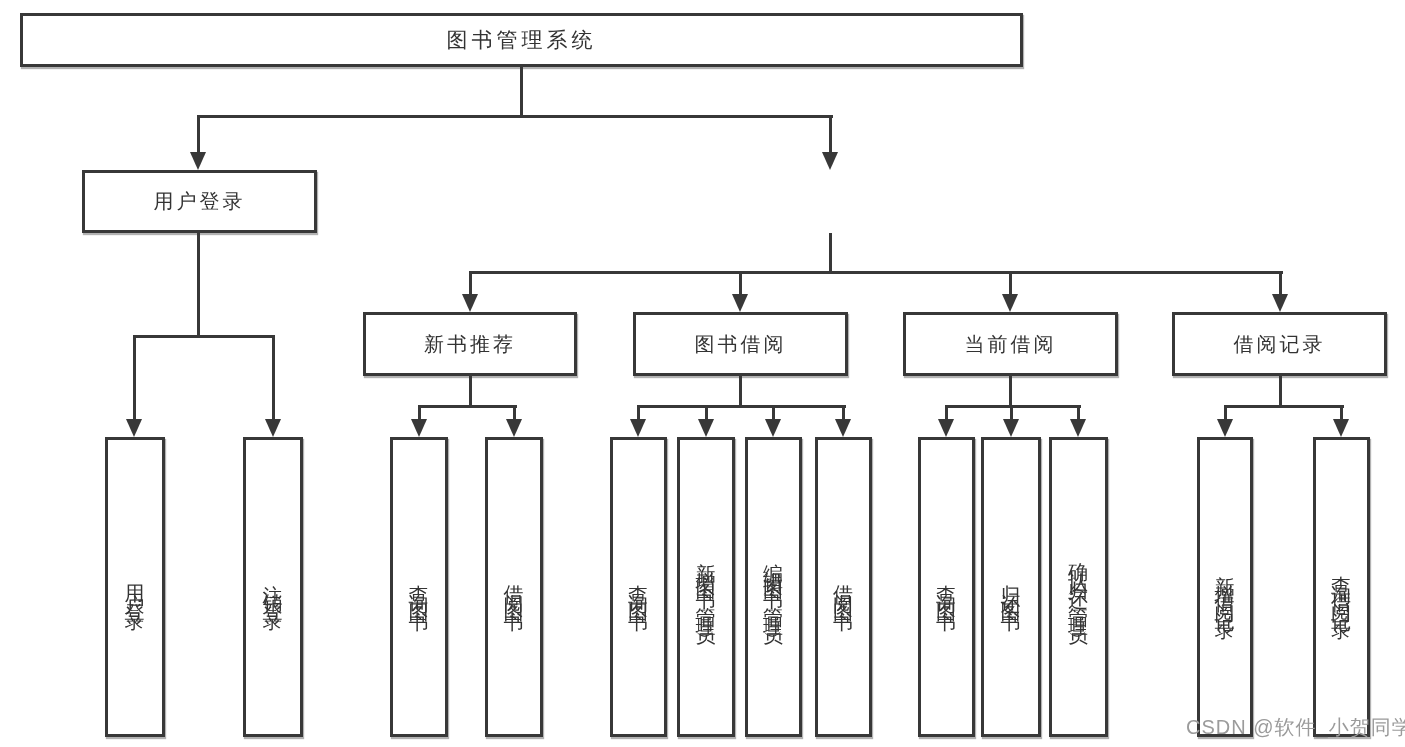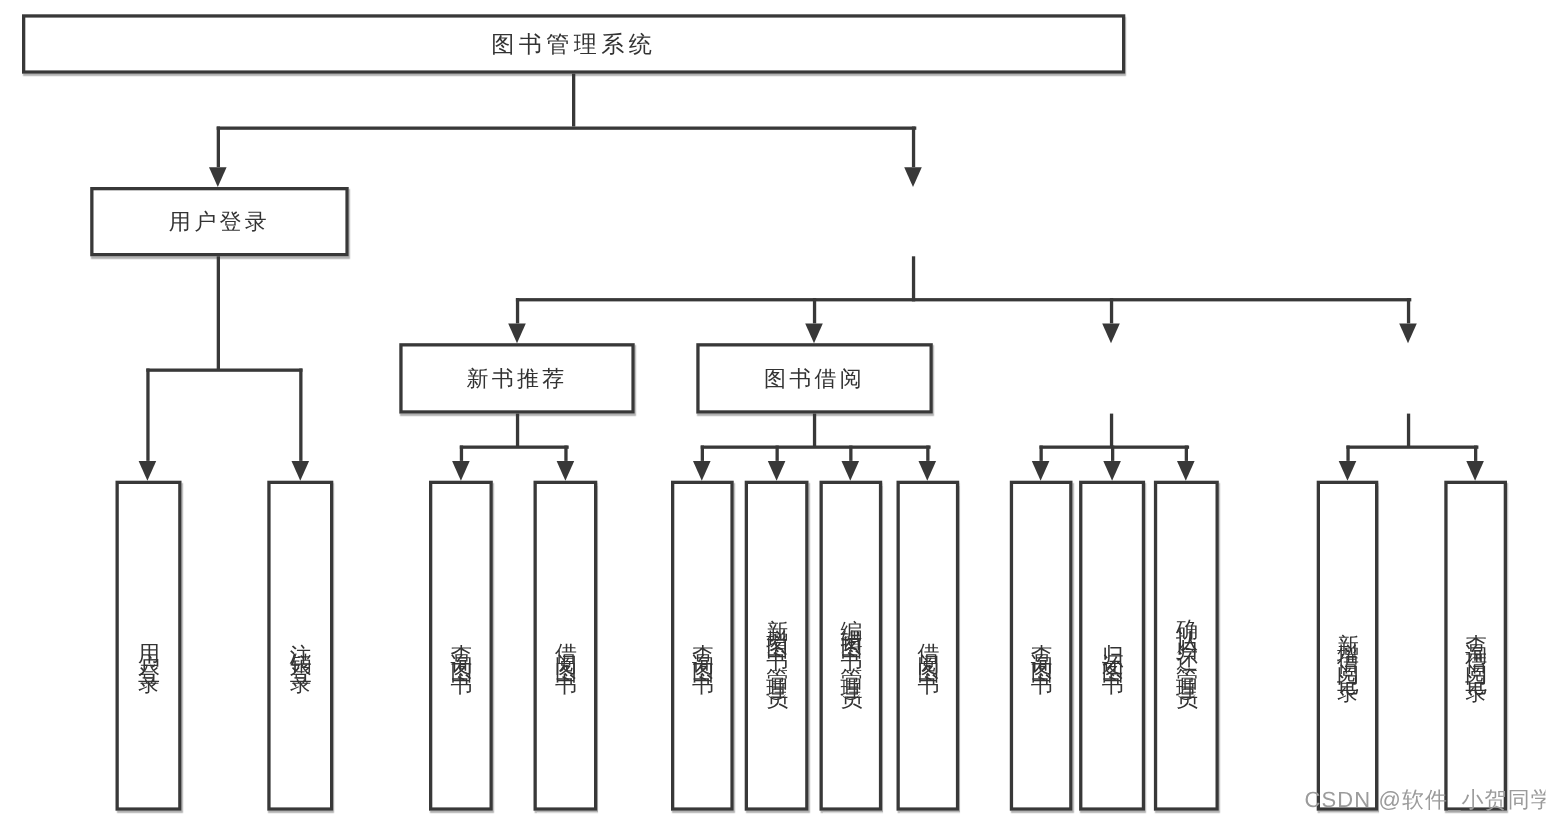--- a/index.html
+++ b/index.html
@@ -71,21 +71,27 @@
 
 
   <div class="box" style="left:363px; top:312px; width:214px; height:64px;">
     <span class="hlabel">新书推荐</span>
   </div>
 
   <div class="box" style="left:633px; top:312px; width:215px; height:64px;">
     <span class="hlabel">图书借阅</span>
   </div>
 
-
+  <div class="box" style="left:903px; top:312px; width:215px; height:64px;">
+    <span class="hlabel">当前借阅</span>
+  </div>
+
+  <div class="box" style="left:1172px; top:312px; width:215px; height:64px;">
+    <span class="hlabel">借阅记录</span>
+  </div>
 
   <div class="box" style="left:105px; top:437px; width:60px; height:300px;">
     <span class="vlabel">用户登录</span>
   </div>
 
   <div class="box" style="left:243px; top:437px; width:60px; height:300px;">
     <span class="vlabel">注销登录</span>
   </div>
 
   <div class="box" style="left:390px; top:437px; width:58px; height:300px;">

